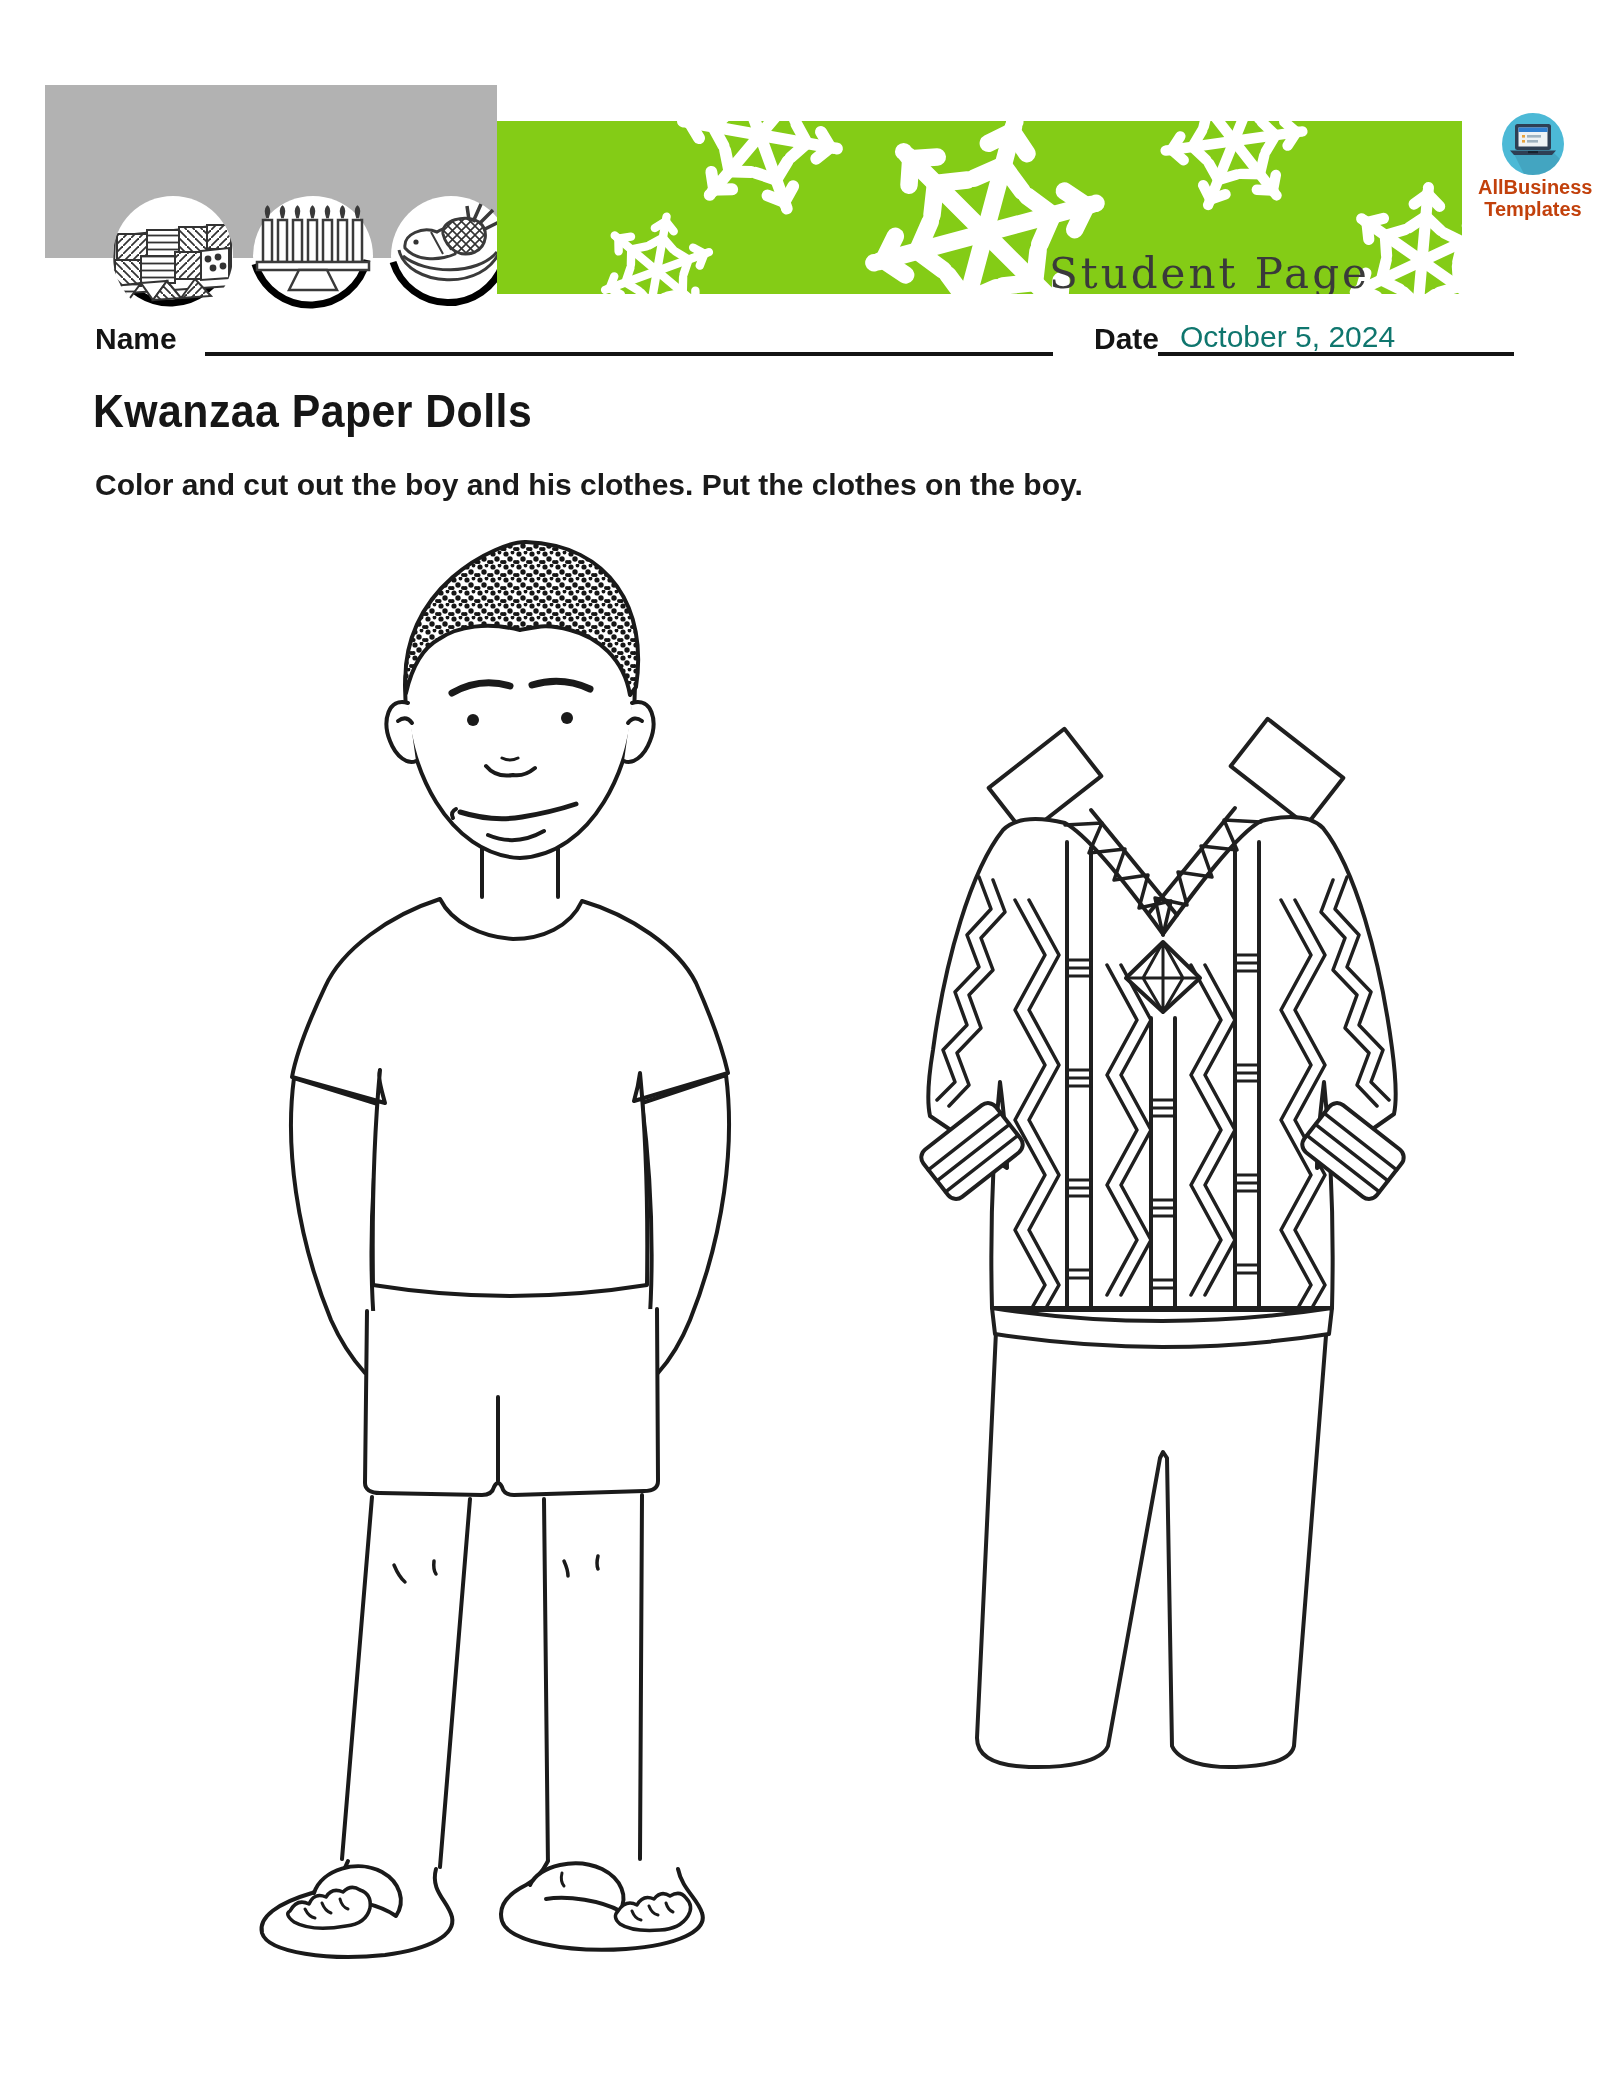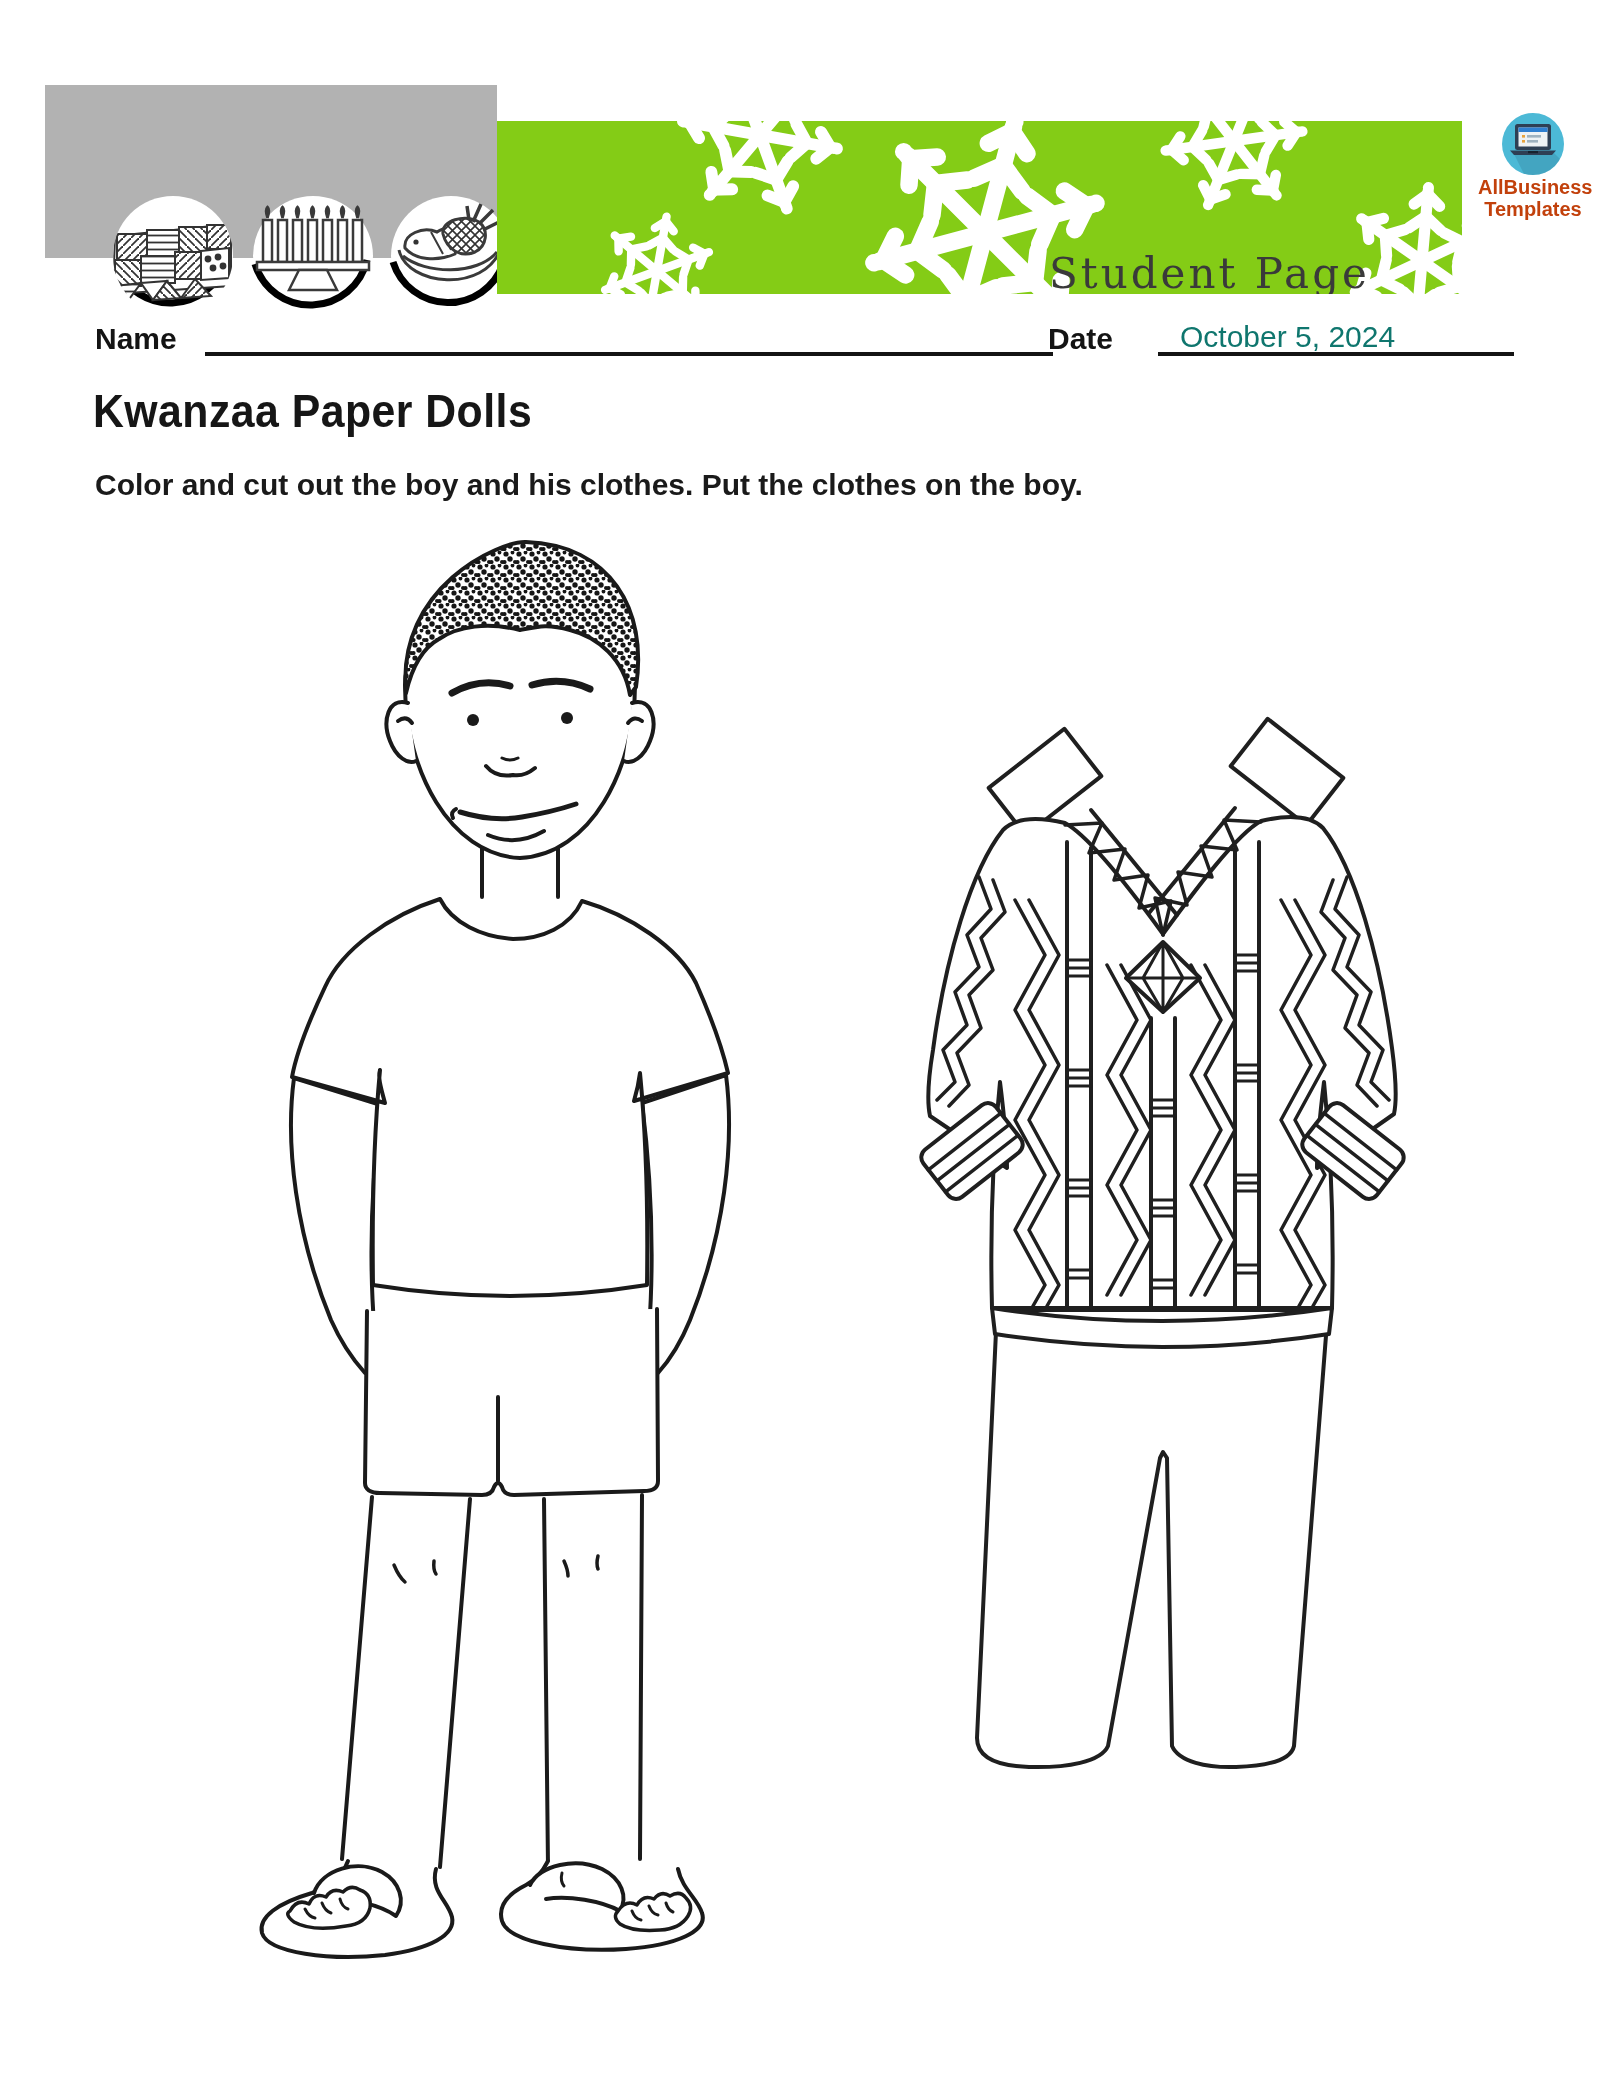--- a/index.html
+++ b/index.html
@@ -12,21 +12,21 @@
   #icon1{left:62px;}  #icon2{left:202px;}  #icon3{left:340px;}
   #student-page{position:absolute;left:552px;top:128px;font-family:"DejaVu Serif",serif;
         font-size:42px;letter-spacing:3px;color:#3a3a3a;white-space:nowrap;}
   
   #logo{position:absolute;left:1478px;top:112px;width:110px;text-align:center;}
   #logo .t{font-size:20px;font-weight:600;line-height:22px;color:#c2410c;letter-spacing:0px;}
   
   .lbl{position:absolute;font-size:30px;color:#141414;font-weight:bold;}
   #name-label{left:95px;top:322px;}
   #name-line{position:absolute;left:205px;top:318px;width:848px;height:34px;border-bottom:4px solid #141414;}
-  #date-label{left:1048px;top:322px;}
+  #date-label{left:1094px;top:322px;}
   #date-line{position:absolute;left:1158px;top:318px;width:356px;height:34px;border-bottom:4px solid #141414;}
   #date-value{position:absolute;left:1180px;top:320px;font-size:30px;color:#0f766e;}
   
   #ws-title{position:absolute;left:93px;top:384px;font-size:46px;font-weight:bold;color:#161616;
         transform:scaleX(.93);transform-origin:left top;white-space:nowrap;letter-spacing:0.5px;}
   #ws-instr{position:absolute;left:95px;top:468px;font-size:30px;color:#1a1a1a;white-space:nowrap;font-weight:bold;}
   
   #boy-svg{position:absolute;left:230px;top:525px;}
   #clothes-svg{position:absolute;left:915px;top:710px;}
   svg *{vector-effect:none;}

